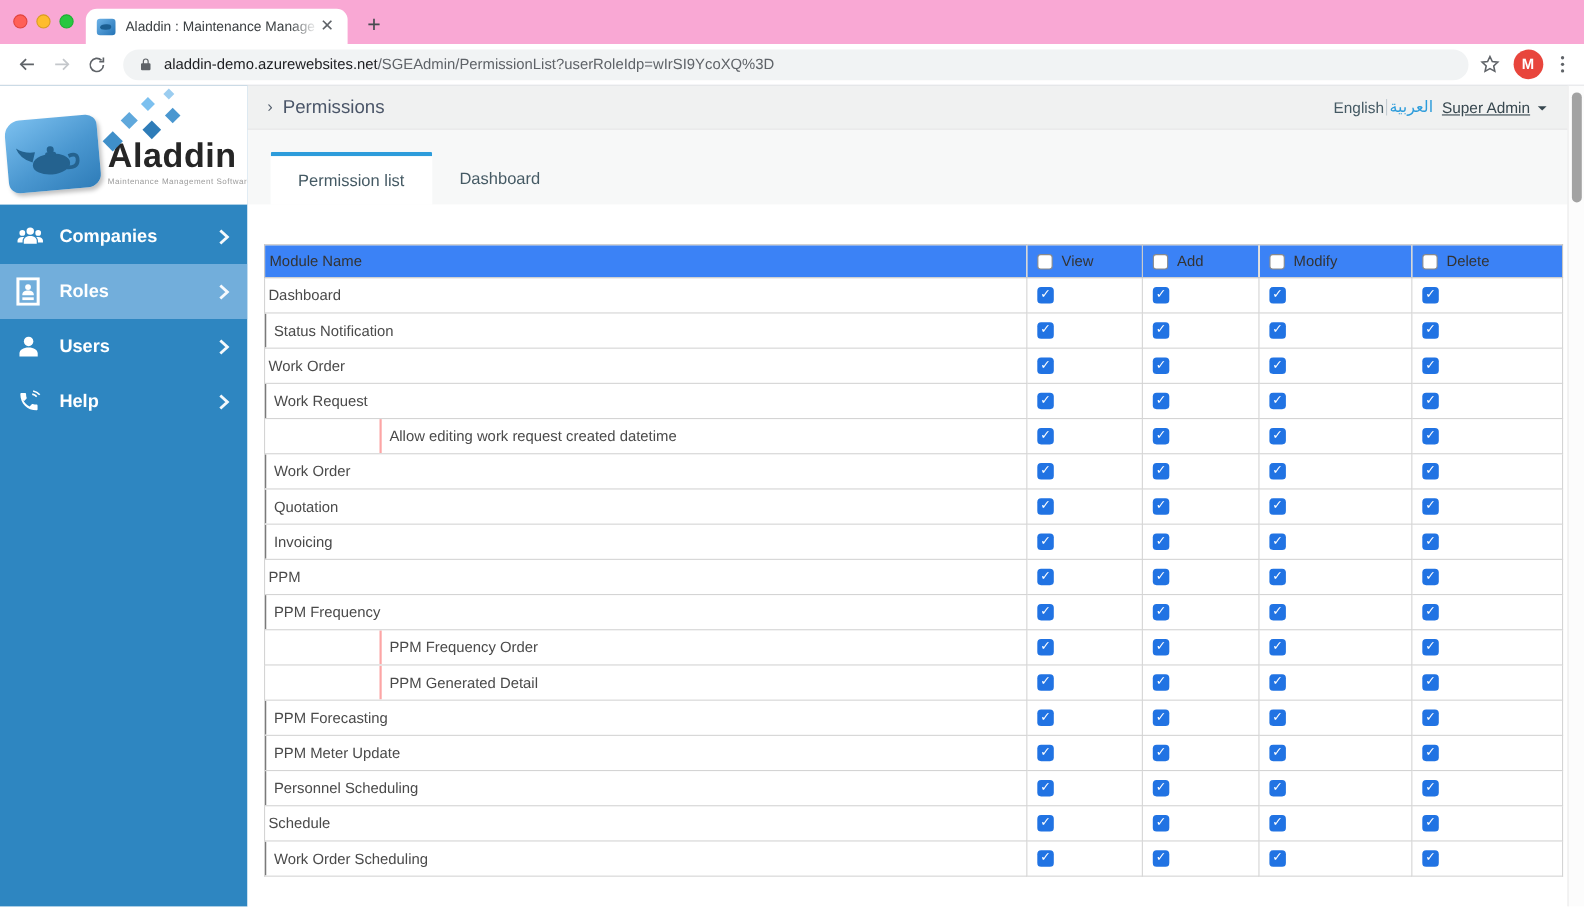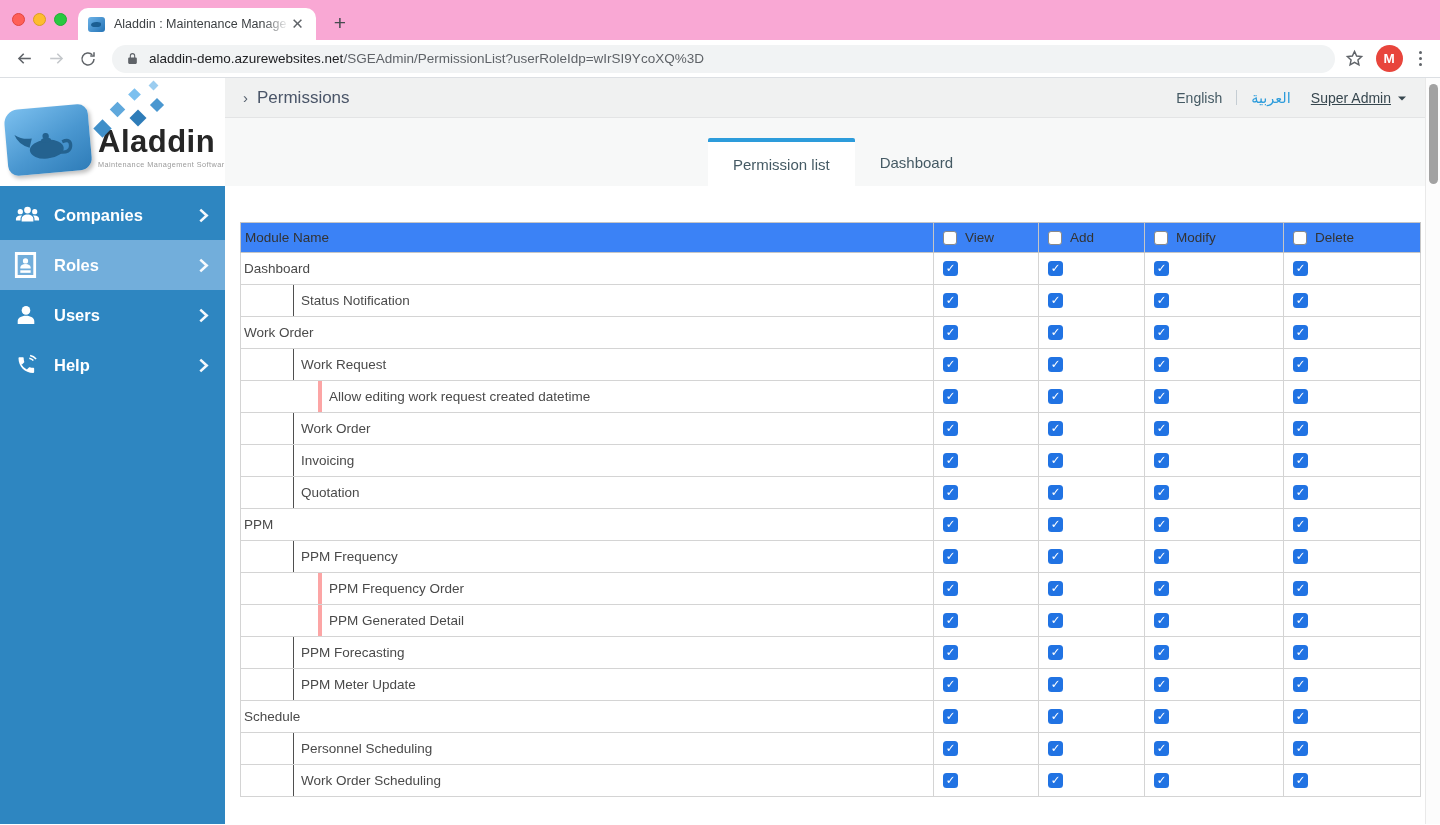--- a/index.html
+++ b/index.html
@@ -50,42 +50,42 @@
   .side-item.active{background:var(--sidebar-active);}
   .s-icon{width:30px;height:26px;flex:none;display:flex;align-items:center;}
   .s-icon svg{fill:#fff;}
   .s-label{color:#fff;font-size:16.5px;font-weight:600;margin-left:10px;flex:1;}
   .s-chev{flex:none;display:flex;align-items:center;opacity:.95;}
 
   .main{flex:1;display:flex;flex-direction:column;min-width:0;position:relative;}
   .crumb-bar{height:40px;background:#f0f1f1;border-bottom:1px solid #e3e4e5;display:flex;align-items:center;padding:0 34px 0 18px;}
   .crumb{display:flex;align-items:center;gap:9px;color:#4a5568;font-size:17px;}
   .crumb .gt{font-size:15px;color:#55606e;}
-  .crumb-right{margin-left:auto;display:flex;align-items:center;gap:14px;font-size:14px;}
+  .crumb-right{margin-left:auto;display:flex;align-items:center;gap:2px;font-size:14px;}
   .lang-en{color:#455a64;}
   .vsep{width:1px;height:15px;background:#c5cdd3;}
   .lang-ar{color:var(--accent-blue);font-size:14.5px;}
   .user-menu{color:#37474f;text-decoration:underline;display:flex;align-items:center;margin-left:6px;}
   .caret{width:0;height:0;border:4.5px solid transparent;border-top-color:#37474f;margin-left:7px;transform:translateY(2.5px);}
 
-  .tabbar{height:68px;background:#f7f8f8;display:flex;align-items:flex-end;padding-left:21px;justify-content:center;}
+  .tabbar{height:68px;background:#f7f8f8;display:flex;align-items:flex-end;padding-left:21px;}
   .ptab{height:48px;display:flex;align-items:center;padding:0 25px;font-size:15px;color:#455a64;cursor:pointer;}
   .ptab.active{background:#fff;border-top:4px solid var(--accent-blue);border-radius:2px 2px 0 0;padding-top:0;}
 
   .panel{flex:1;background:#fff;overflow:hidden;padding:36px 0 0 15px;}
   table.perm{border-collapse:collapse;table-layout:fixed;width:1180px;}
   .perm th,.perm td{border:1px solid #d4d4d4;height:31px;padding:0;font-size:13.5px;overflow:hidden;}
   .perm thead th{background:#3b82f6;border-color:#c6c6c6;height:30px;color:#333;font-weight:400;text-align:left;}
   .hwrap{display:flex;align-items:center;gap:8px;padding-left:9px;}
   .module-th .hwrap{padding-left:4px;}
   .perm td.name{color:#4a4a4a;}
   .ind{display:flex;align-items:center;height:31px;}
   .ind.l0{padding-left:3px;}
-  .ind.l1{margin-left:52px;border-left:1px solid #4f4f4f;padding-left:7px;}
-  .ind.l2{margin-left:77px;border-left:4px solid #fca5a5;padding-left:7px;}
+  .ind.l1{border-left:1px solid #4f4f4f;padding-left:7px;}
+  .ind.l2{margin-left:104px;border-left:2px solid #fca5a5;padding-left:7px;}
   .perm td.check{padding-left:9px;}
   .cb{display:inline-block;width:15px;height:15px;border-radius:3.5px;vertical-align:middle;}
   .cb.checked{background:var(--checkbox-blue);position:relative;}
   .cb.checked::after{content:"✓";position:absolute;left:0;top:0;width:15px;height:15px;color:#fff;font-size:11.5px;line-height:15px;text-align:center;font-weight:700;}
   .cb.un{width:14px;height:14px;background:#fff;border:1.4px solid #8a8a8a;border-radius:3px;}
 
   .scrollbar{position:absolute;right:0;top:0;bottom:0;width:15px;background:#fcfcfc;border-left:1px solid #e9e9e9;}
   .scrollbar .thumb{position:absolute;left:3px;top:6px;width:9px;height:100px;border-radius:5px;background:#a2a2a2;}
 </style>
 </head>
@@ -362,32 +362,32 @@
                 </div>
               </td>
               <td class="check"><span class="cb checked"></span></td>
               <td class="check"><span class="cb checked"></span></td>
               <td class="check"><span class="cb checked"></span></td>
               <td class="check"><span class="cb checked"></span></td>
             </tr>
             <tr>
               <td class="name">
                 <div class="ind l1">
+                  <span>Quotation</span>
+                </div>
+              </td>
+              <td class="check"><span class="cb checked"></span></td>
+              <td class="check"><span class="cb checked"></span></td>
+              <td class="check"><span class="cb checked"></span></td>
+              <td class="check"><span class="cb checked"></span></td>
+            </tr>
+            <tr>
+              <td class="name">
+                <div class="ind l1">
                   <span>Invoicing</span>
-                </div>
-              </td>
-              <td class="check"><span class="cb checked"></span></td>
-              <td class="check"><span class="cb checked"></span></td>
-              <td class="check"><span class="cb checked"></span></td>
-              <td class="check"><span class="cb checked"></span></td>
-            </tr>
-            <tr>
-              <td class="name">
-                <div class="ind l1">
-                  <span>Quotation</span>
                 </div>
               </td>
               <td class="check"><span class="cb checked"></span></td>
               <td class="check"><span class="cb checked"></span></td>
               <td class="check"><span class="cb checked"></span></td>
               <td class="check"><span class="cb checked"></span></td>
             </tr>
             <tr>
               <td class="name">
                 <div class="ind l0">
@@ -449,33 +449,33 @@
                   <span>PPM Meter Update</span>
                 </div>
               </td>
               <td class="check"><span class="cb checked"></span></td>
               <td class="check"><span class="cb checked"></span></td>
               <td class="check"><span class="cb checked"></span></td>
               <td class="check"><span class="cb checked"></span></td>
             </tr>
             <tr>
               <td class="name">
+                <div class="ind l1">
+                  <span>Personnel Scheduling</span>
+                </div>
+              </td>
+              <td class="check"><span class="cb checked"></span></td>
+              <td class="check"><span class="cb checked"></span></td>
+              <td class="check"><span class="cb checked"></span></td>
+              <td class="check"><span class="cb checked"></span></td>
+            </tr>
+            <tr>
+              <td class="name">
                 <div class="ind l0">
                   <span>Schedule</span>
-                </div>
-              </td>
-              <td class="check"><span class="cb checked"></span></td>
-              <td class="check"><span class="cb checked"></span></td>
-              <td class="check"><span class="cb checked"></span></td>
-              <td class="check"><span class="cb checked"></span></td>
-            </tr>
-            <tr>
-              <td class="name">
-                <div class="ind l1">
-                  <span>Personnel Scheduling</span>
                 </div>
               </td>
               <td class="check"><span class="cb checked"></span></td>
               <td class="check"><span class="cb checked"></span></td>
               <td class="check"><span class="cb checked"></span></td>
               <td class="check"><span class="cb checked"></span></td>
             </tr>
             <tr>
               <td class="name">
                 <div class="ind l1">

